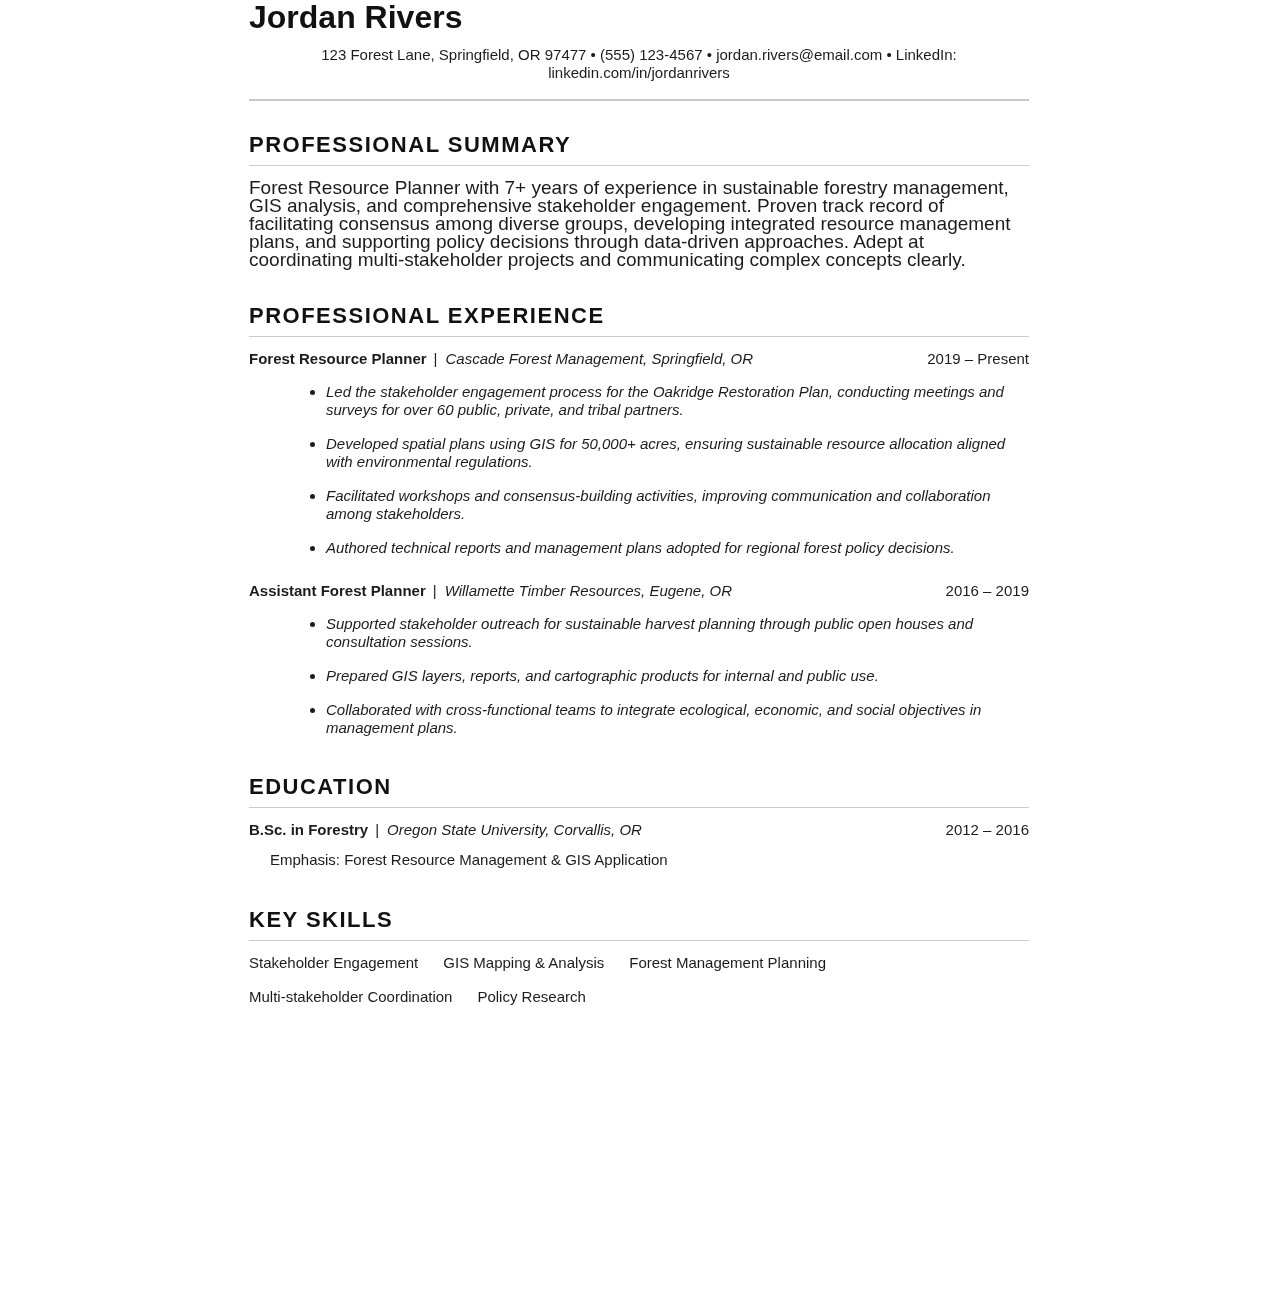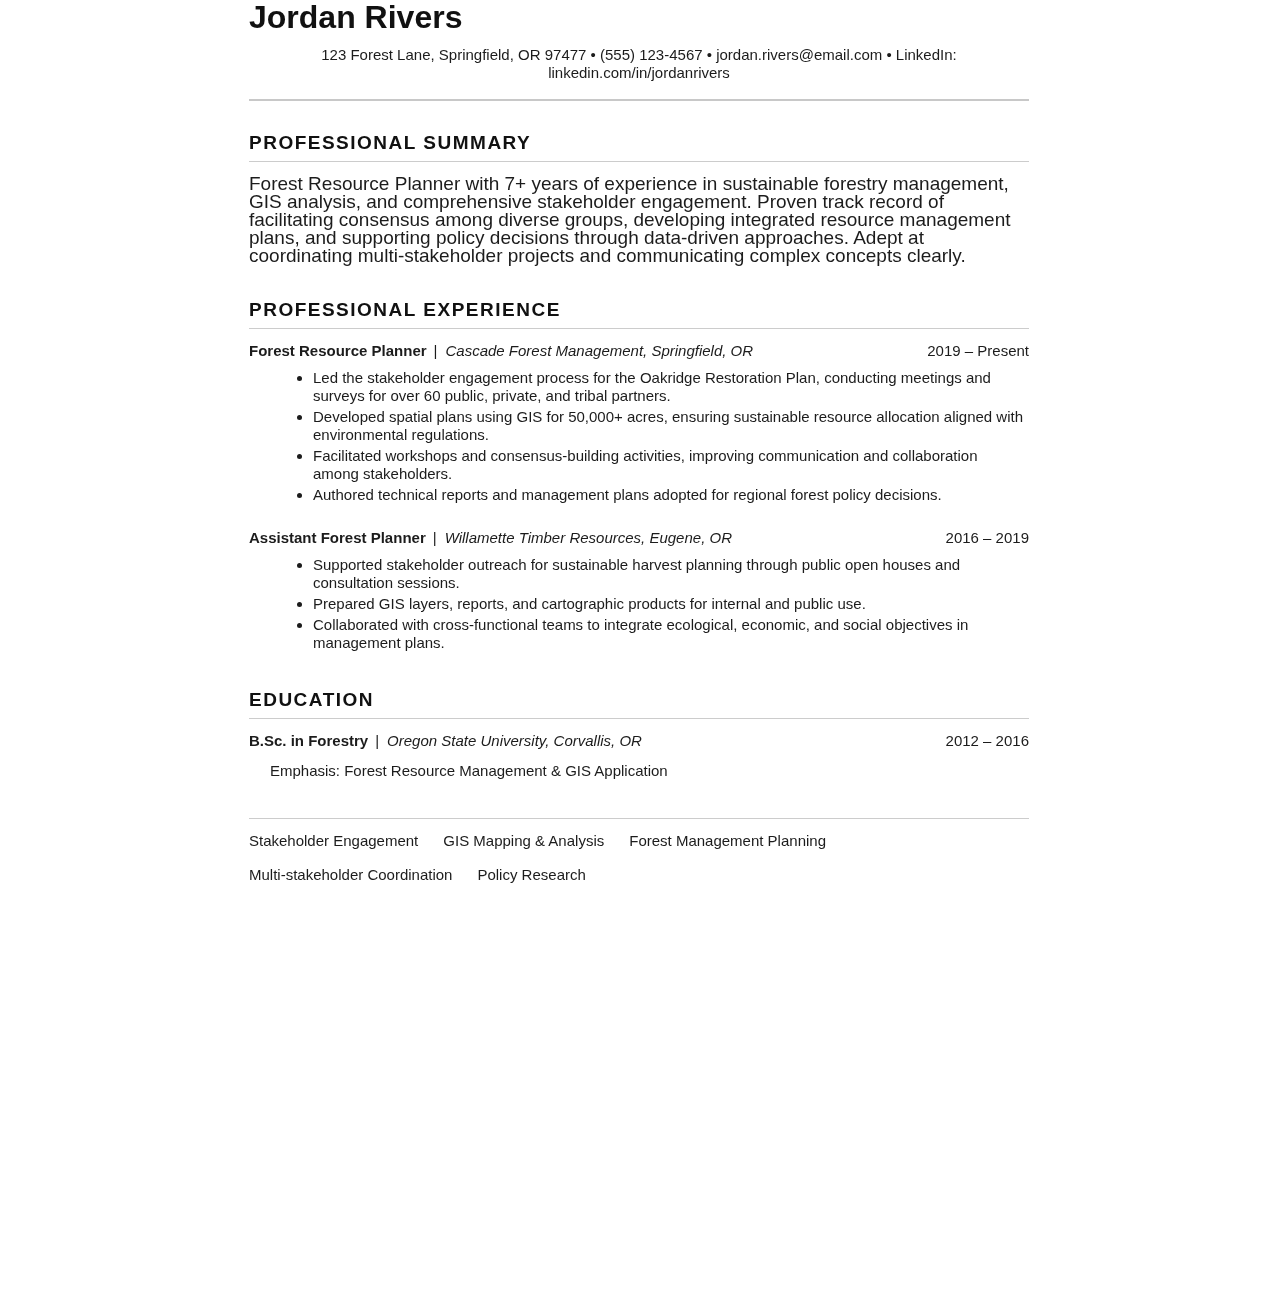--- a/index.html
+++ b/index.html
@@ -33,21 +33,21 @@
   .header-rule {
     border: none;
     border-top: 2px solid #c8c8c8;
     margin: 17px 0 0 0;
   }
   .section-summary    { margin-top: 31px; }
   .section-experience { margin-top: 34px; }
   .section-education  { margin-top: 37px; }
   .section-skills     { margin-top: 38px; }
   .section-heading {
-    font-size: 19px;
+    font-size: 22px;
     font-weight: 700;
     letter-spacing: 1.5px;
     margin: 16px 0 7px 0;
     color: #111111;
   }
   .section-rule {
     border: none;
     border-top: 1px solid #cccccc;
     margin: 0 0 13px 0;
   }
@@ -67,21 +67,21 @@
   .entry-sep { margin: 0 8px 0 7px; color: #1c1c1c; }
   .entry-org { font-style: italic; }
   .entry-dates { font-size: 15px; white-space: nowrap; }
   .job-2 { margin-top: 25px; }
   ul.bullets {
     margin: 10px 0 0 0;
     padding-left: 61px;
     font-size: 15px;
     line-height: 18px;
   }
-  ul.bullets li { margin: 3px; }
+  ul.bullets li { margin: 16px; font-style: italic; }
   .emphasis-line {
     font-size: 15px;
     line-height: 18px;
     padding-left: 21px;
     margin-top: 13px;
   }
   .skills-row {
     display: flex;
     gap: 25px;
     font-size: 15px;
@@ -148,20 +148,21 @@
     <div class="entry-header">
       <span class="left">
         <span class="entry-title">B.Sc. in Forestry</span><span class="entry-sep">|</span><span class="entry-org">Oregon State University, Corvallis, OR</span>
       </span>
       <span class="entry-dates">2012 – 2016</span>
     </div>
     <div class="emphasis-line">Emphasis: Forest Resource Management &amp; GIS Application</div>
   </section>
 
   <section class="section-skills">
+    <h2 class="section-heading">KEY SKILLS</h2>
     <hr class="section-rule">
     <div class="skills-row">
         <span class="skill-item">Stakeholder Engagement</span>
         <span class="skill-item">GIS Mapping &amp; Analysis</span>
         <span class="skill-item">Forest Management Planning</span>
       </div>
     <div class="skills-row">
         <span class="skill-item">Multi-stakeholder Coordination</span>
         <span class="skill-item">Policy Research</span>
       </div>

